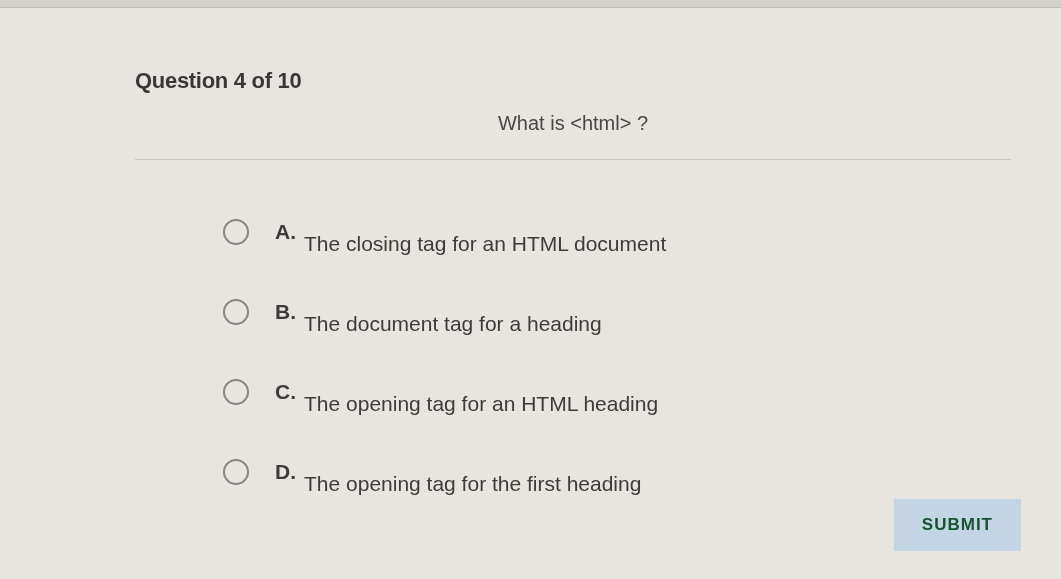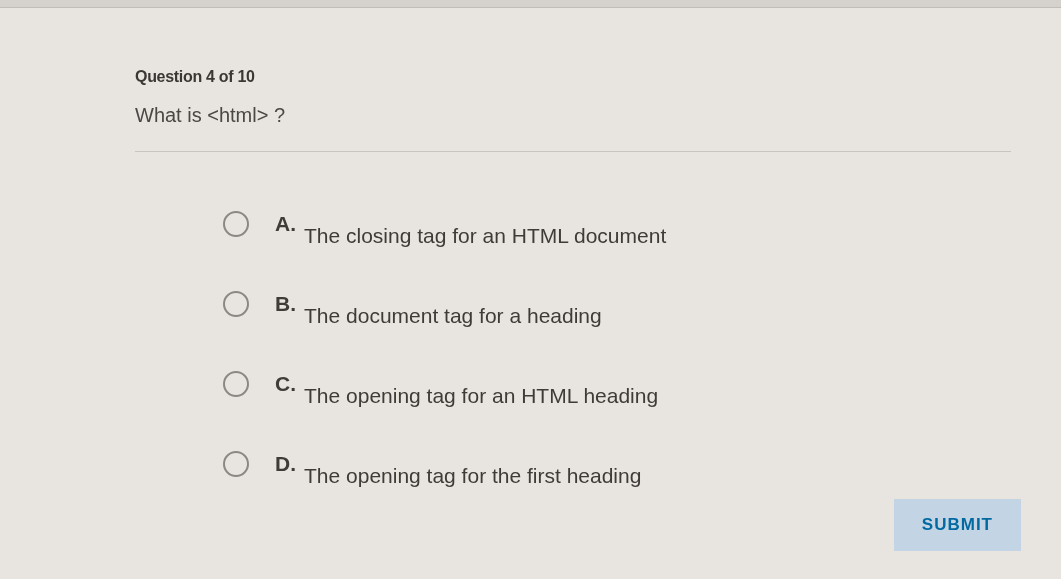--- a/index.html
+++ b/index.html
@@ -18,31 +18,32 @@
     .top-bar {
       width: 100%;
       height: 8px;
       background: #d5d2cd;
       border-bottom: 1px solid #c0bdb8;
     }
     .content-wrapper {
       padding: 60px 50px 20px 135px;
     }
     .question-header {
-      font-size: 16px;
+      font-size: 22px;
       font-weight: 700;
       color: #3a3835;
       margin-bottom: 18px;
       letter-spacing: -0.3px;
     }
     .question-text {
       font-size: 20px;
       color: #4a4845;
       font-weight: 400;
       margin-bottom: 24px;
+      text-align: center;
     }
     .divider {
       border: none;
       border-top: 1px solid #c8c5c0;
       margin-bottom: 48px;
       width: 100%;
     }
     .options {
       padding-left: 88px;
     }
@@ -71,21 +72,21 @@
       font-size: 21px;
       color: #3e3c39;
       font-weight: 400;
       margin-top: 24px;
     }
     .submit-button {
       position: absolute;
       bottom: 28px;
       right: 40px;
       background: #c3d5e5;
-      color: #0369a1;
+      color: #14532d;
       border: none;
       padding: 16px 28px;
       font-size: 17px;
       font-weight: 600;
       letter-spacing: 1px;
       cursor: pointer;
       font-family: inherit;
     }
   </style>
 </head>

